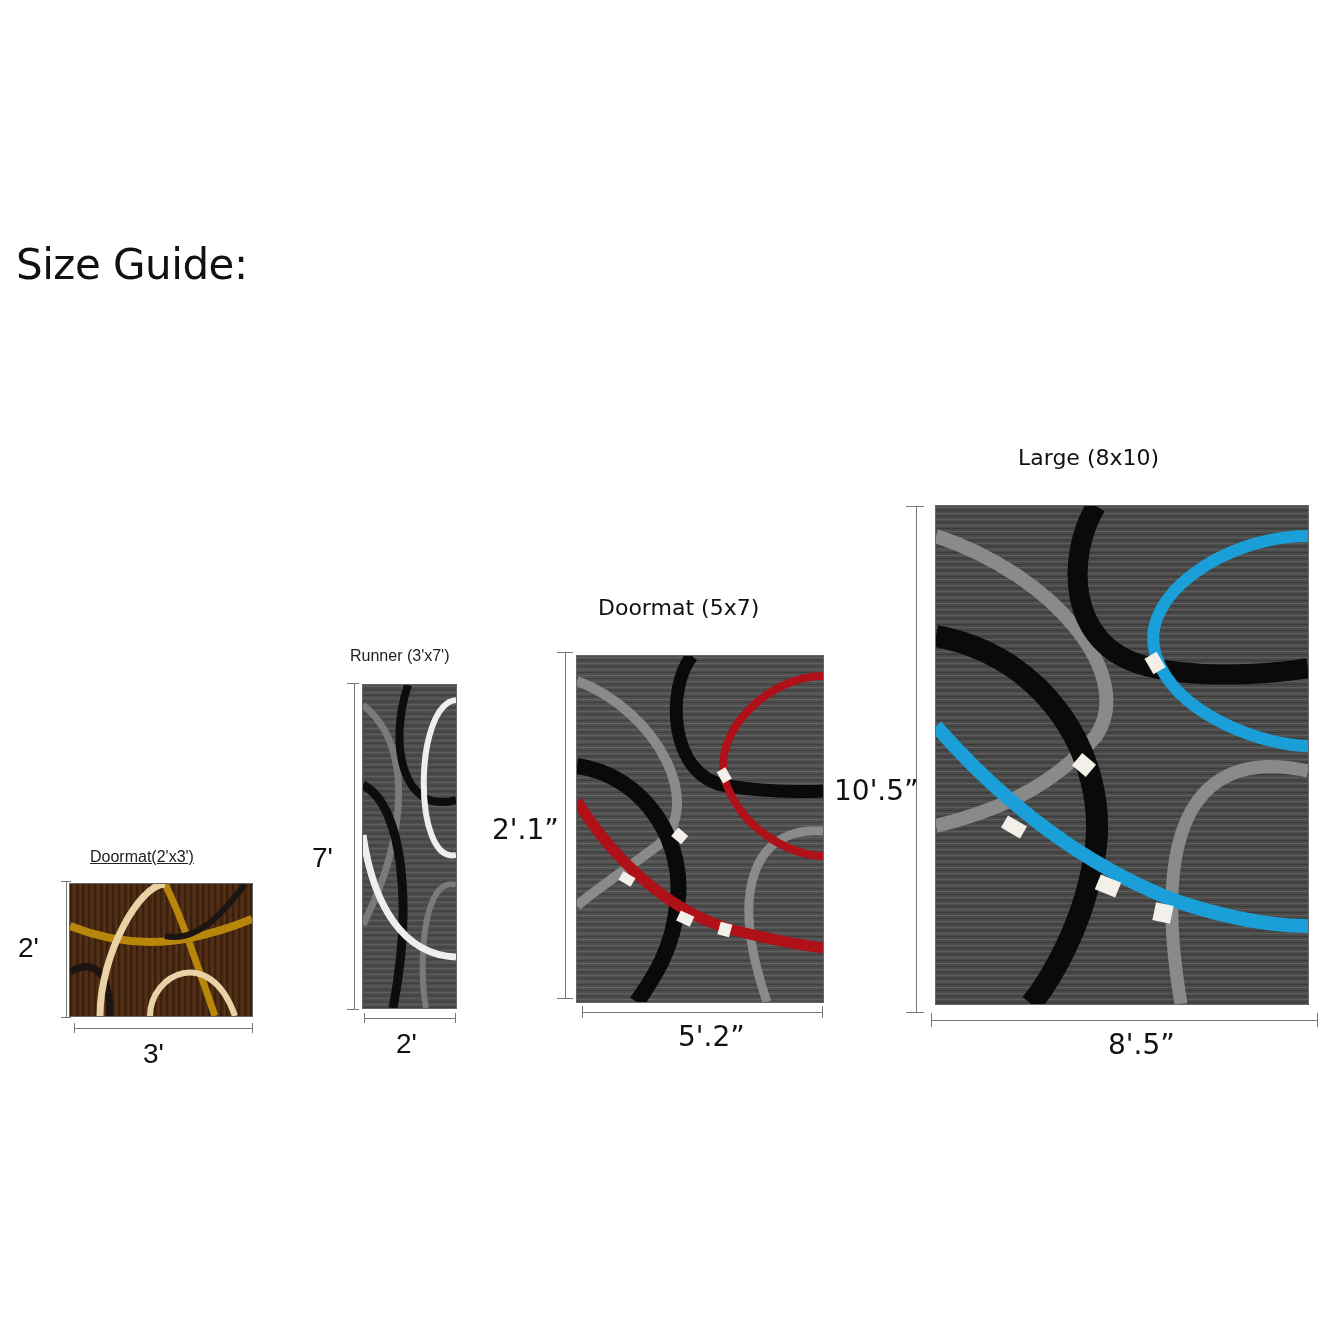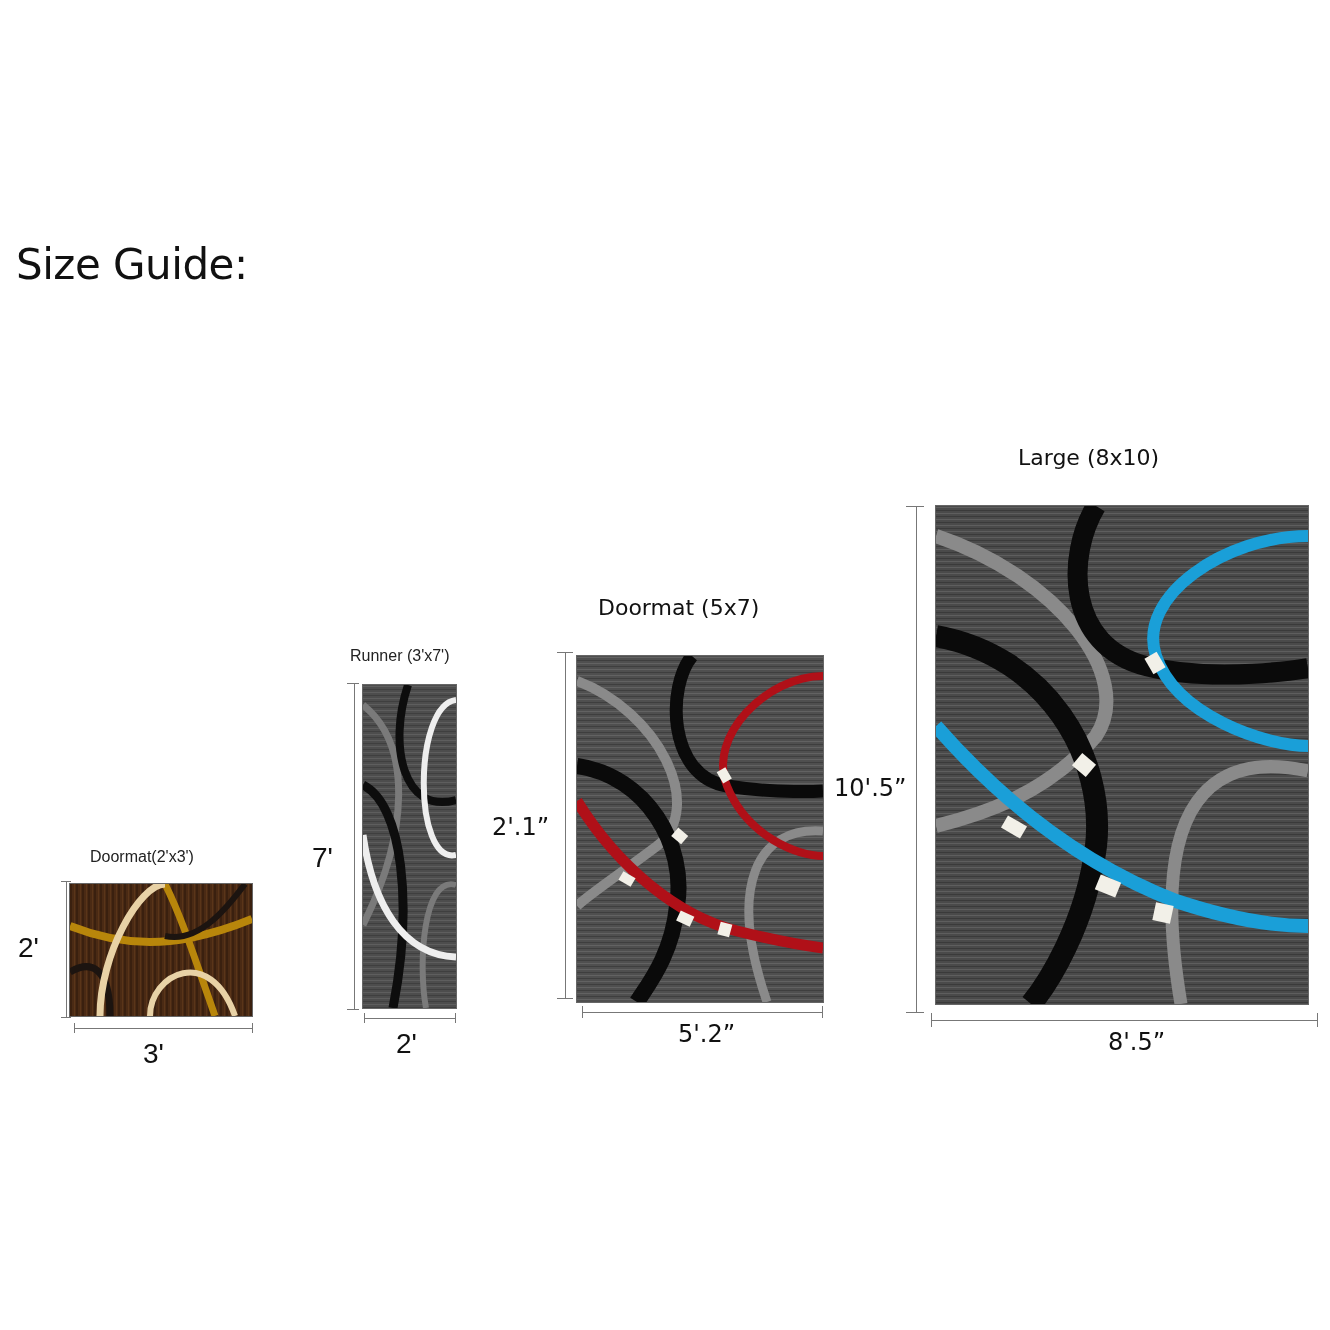--- a/index.html
+++ b/index.html
@@ -2,34 +2,34 @@
 <html><head>
   <meta charset="utf-8">
   <style>
     html, body { margin:0; padding:0; }
     body { width:1330px; height:1330px; background:#ffffff; position:relative; overflow:hidden; font-family:"DejaVu Sans", sans-serif; color:#111; }
     .abs { position:absolute; }
     .title { left:16px; top:240px; font-size:42px; font-family:"DejaVu Sans", sans-serif; letter-spacing:-0.5px; color:#111; }
     .label-sm { font-family:"Liberation Sans", sans-serif; font-size:16px; color:#222; }
     .label-md { font-family:"DejaVu Sans", sans-serif; font-size:22px; color:#111; }
     .dim { font-family:"Liberation Sans", sans-serif; font-size:28px; color:#111; }
-    .dim-serif { font-family:"DejaVu Sans", sans-serif; font-size:24px; color:#111; }
+    .dim-serif { font-family:"DejaVu Sans", sans-serif; font-size:28px; color:#111; }
     .rug { position:absolute; overflow:hidden; box-shadow: 0 0 0 1px #666; }
     .vline { position:absolute; width:1px; background:#777; }
     .hline { position:absolute; height:1px; background:#777; }
     .tick-h { position:absolute; height:1px; background:#777; }
     .tick-v { position:absolute; width:1px; background:#777; }
     svg { display:block; }
   </style>
 </head>
 <body>
 
 <div class="abs title">Size Guide:</div>
 
-<div class="abs label-sm" style="left:90px; top:848px;">Doormat(2'x3')</div>
+<div class="abs label-sm" style="left:90px; top:848px;text-decoration:underline;">Doormat(2'x3')</div>
 <div class="vline" style="left:66px; top:881px; height:136px;"></div>
 <div class="tick-h" style="left:61px; top:881px; width:10px;"></div>
 <div class="tick-h" style="left:61px; top:1017px; width:10px;"></div>
 <div class="abs dim" style="left:18px; top:932px;">2'</div>
 <div class="rug" style="left:70px; top:884px; width:182px; height:132px;">
   <svg width="182" height="132" viewBox="0 0 182 132">
     <defs>
       <pattern id="wood" width="6" height="132" patternUnits="userSpaceOnUse">
         <rect width="6" height="132" fill="#4a2a14"></rect>
         <rect x="0" width="2" height="132" fill="#3a200f"></rect>

